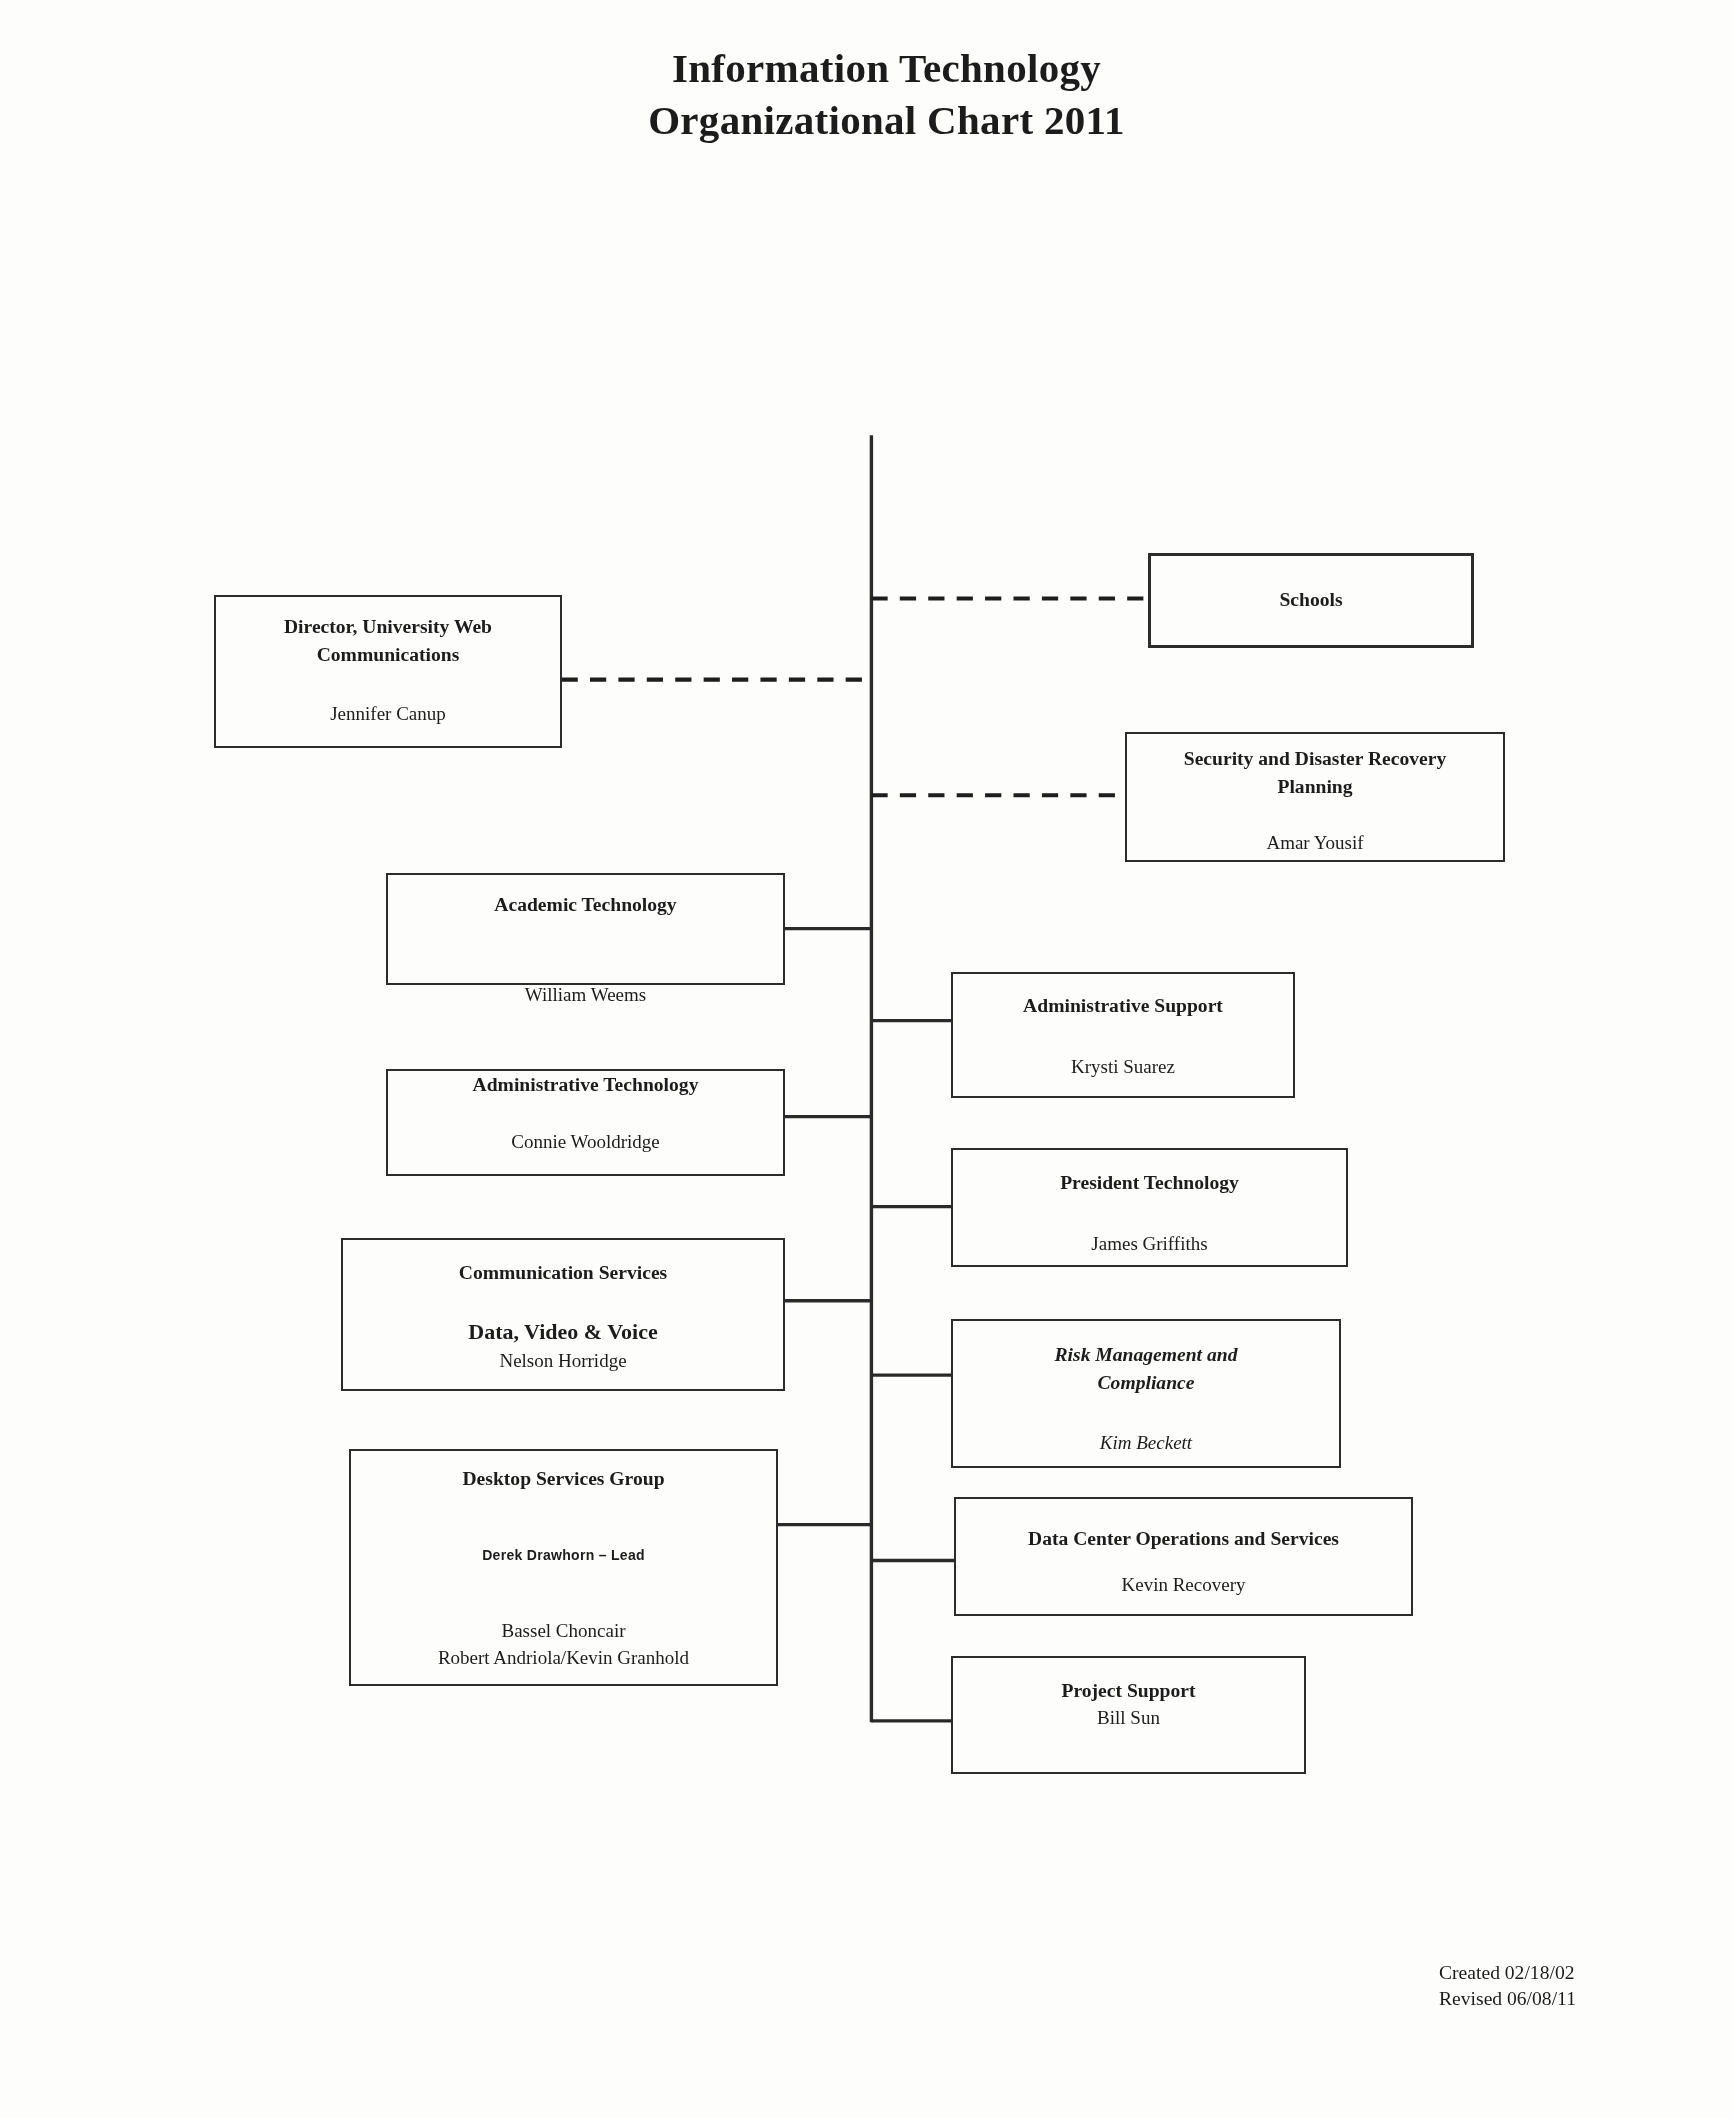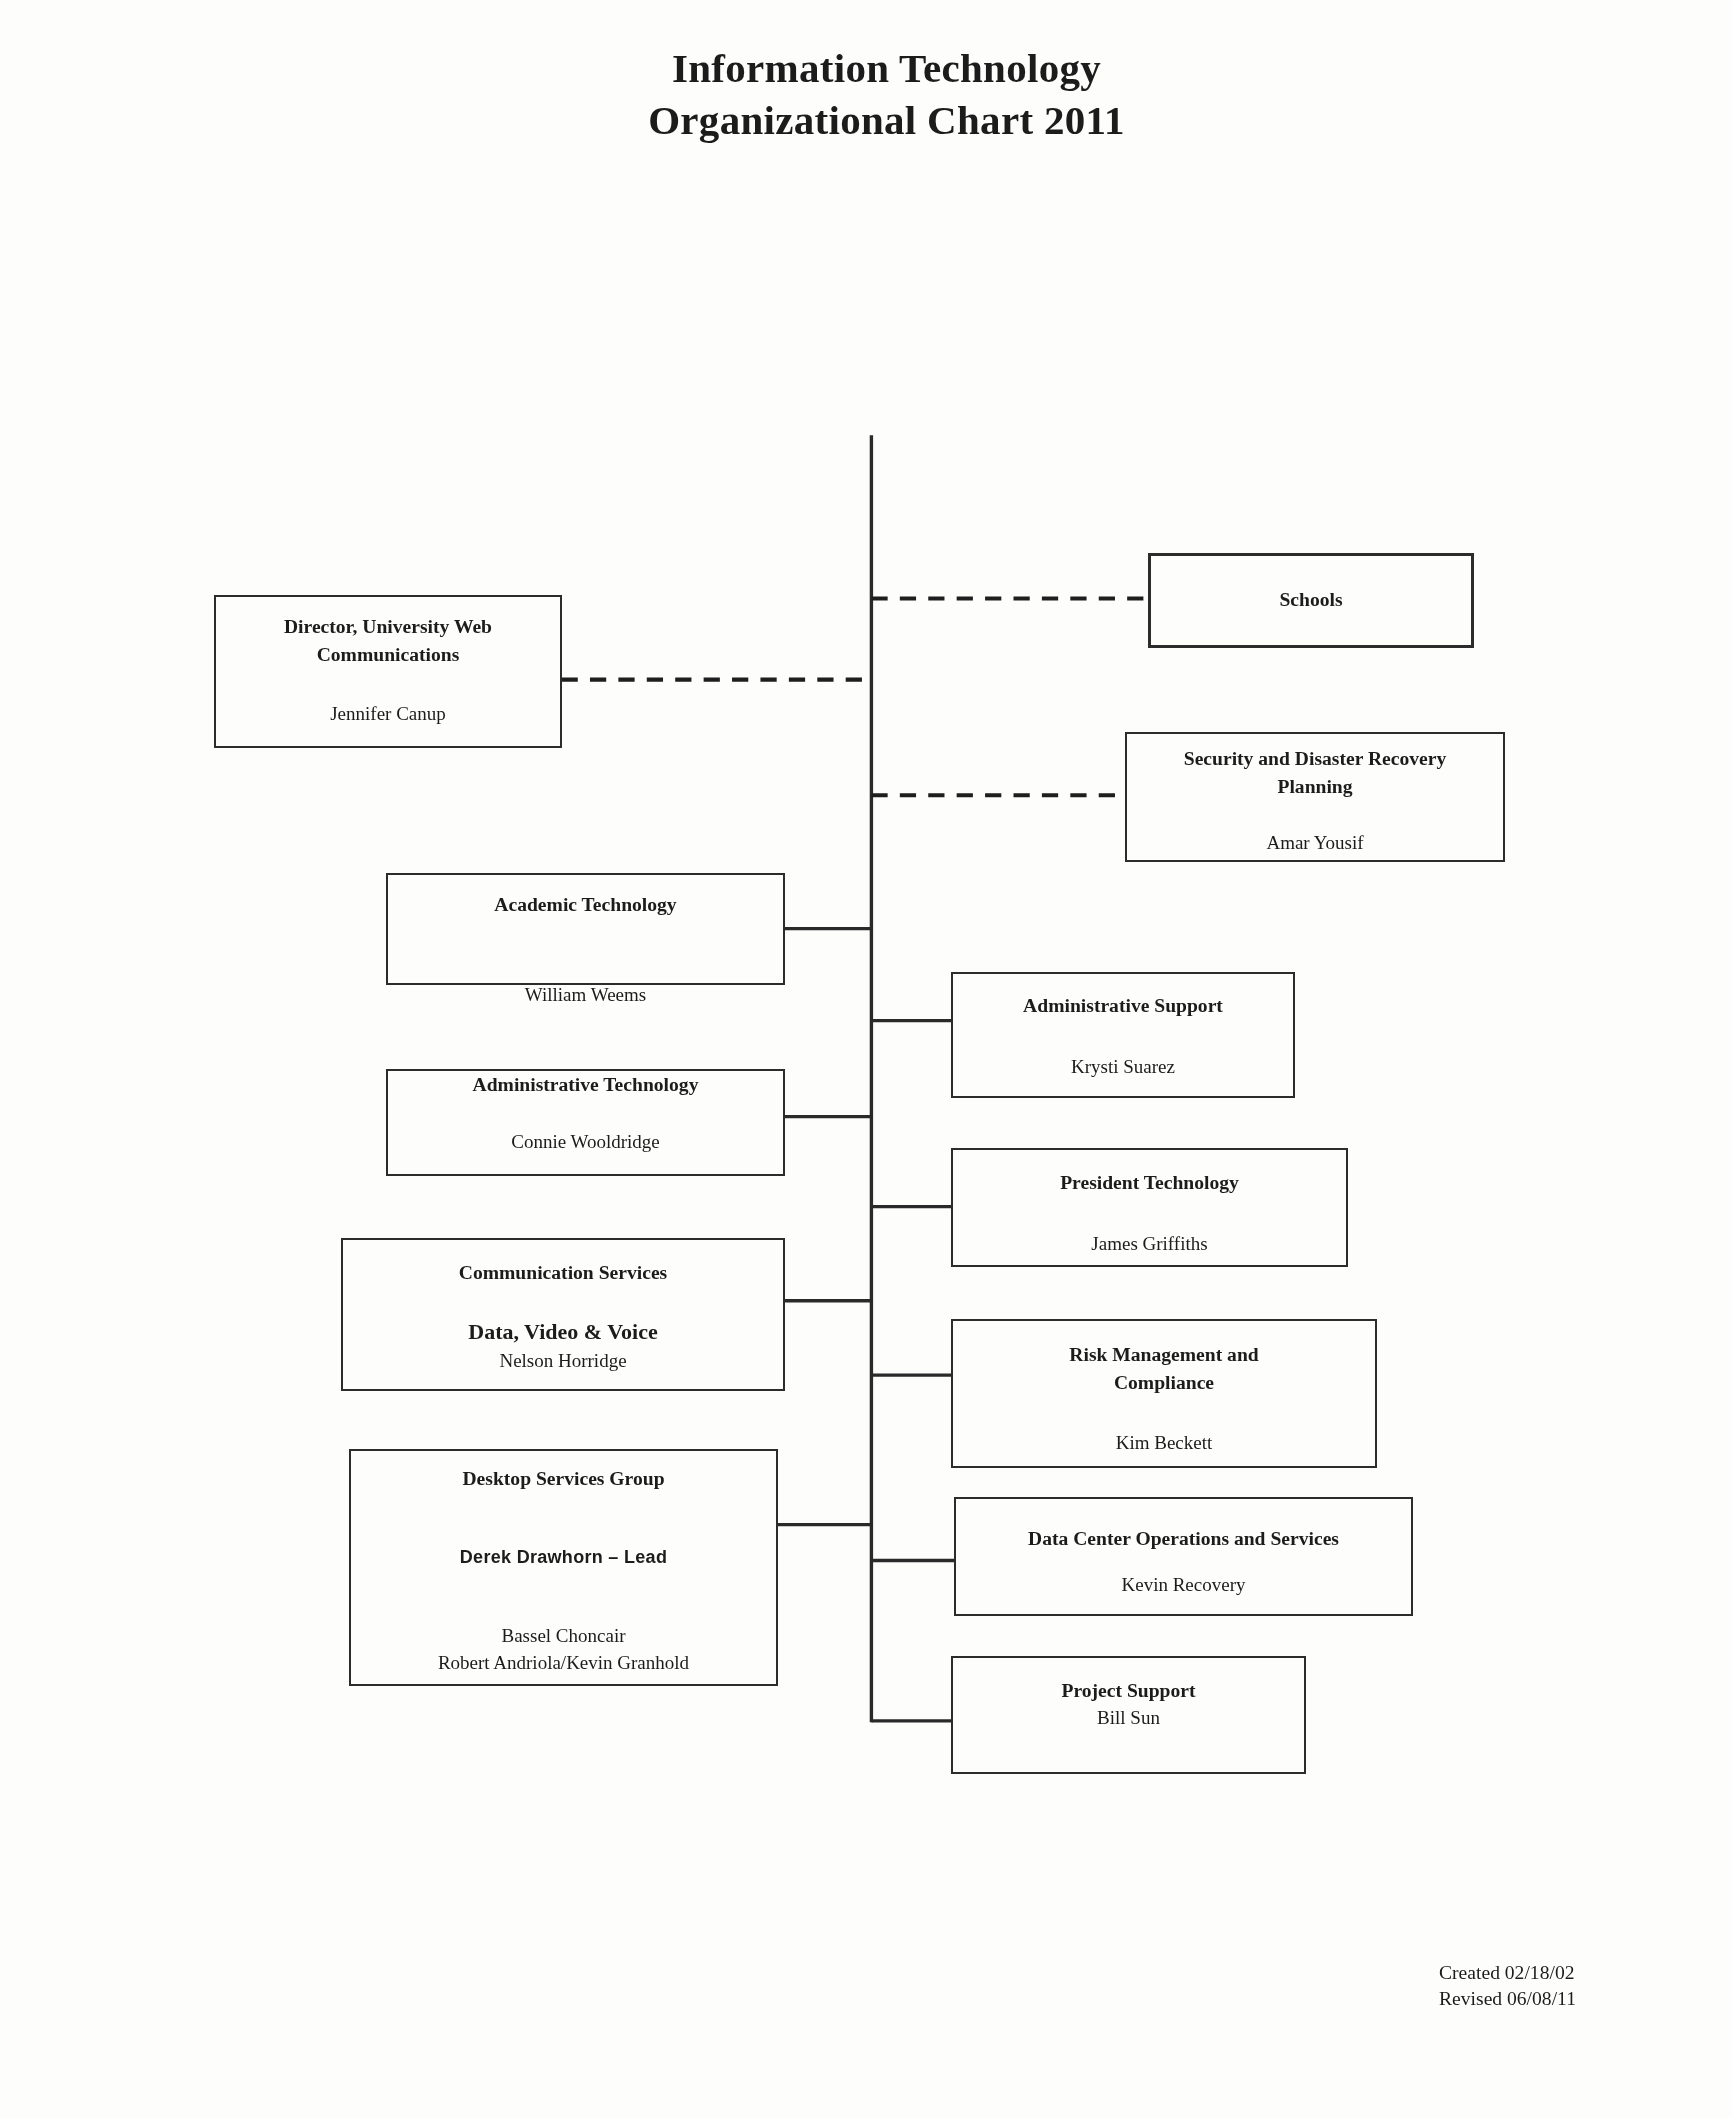--- a/index.html
+++ b/index.html
@@ -64,21 +64,21 @@
     white-space: pre-line;
   }
   .node-subtitle {
     font-weight: bold;
     font-size: 22px;
     line-height: 1.3;
   }
   .node-lead {
     font-family: "Liberation Sans", "DejaVu Sans", sans-serif;
     font-weight: bold;
-    font-size: 18px;
+    font-size: 14px;
     letter-spacing: 0.3px;
   }
   
   #box-vp            { left: 581px;  top: 257px;  width: 570px; height: 179px; border-width: 3.4px; padding-top: 24px; }
   #box-vp .node-person { margin-top: 42px; }
 
   #box-schools       { left: 1148px; top: 553px;  width: 326px; height: 95px; justify-content: center; border-width: 3.4px; }
 
   #box-director      { left: 214px;  top: 595px;  width: 348px; height: 153px; padding-top: 16px; }
   #box-director .node-person { margin-top: 31px; }
@@ -95,21 +95,21 @@
   #box-admin-tech    { left: 386px;  top: 1069px; width: 399px; height: 107px; }
   #box-admin-tech .node-person { margin-top: 30px; }
 
   #box-clinical      { left: 951px; top: 1148px; width: 397px; height: 119px; padding-top: 19px; }
   #box-clinical .node-person { margin-top: 34px; }
 
   #box-comm          { left: 341px;  top: 1238px; width: 444px; height: 153px; padding-top: 19px; }
   #box-comm .node-subtitle { margin-top: 31px; }
   #box-comm .node-person   { margin-top: 1.4px; }
 
-  #box-risk          { left: 951px; top: 1319px; width: 426px; height: 149px; padding-top: 20px; }
+  #box-risk          { left: 951px; top: 1319px; width: 390px; height: 149px; padding-top: 20px; font-style: italic; }
   #box-risk .node-person { margin-top: 32px; }
 
   #box-desktop       { left: 349px;  top: 1449px; width: 429px; height: 237px; padding-top: 13.5px; gap: 16px; }
   #box-desktop .node-lead   { margin-top: 38px; }
   #box-desktop .node-person { margin-top: 39px; }
 
   #box-datacenter    { left: 954px; top: 1497px; width: 459px; height: 119px; padding-top: 26px; }
   #box-datacenter .node-person { margin-top: 19px; }
 
   #box-project       { left: 951px; top: 1656px; width: 355px; height: 118px; padding-top: 19px; text-align: right; }

